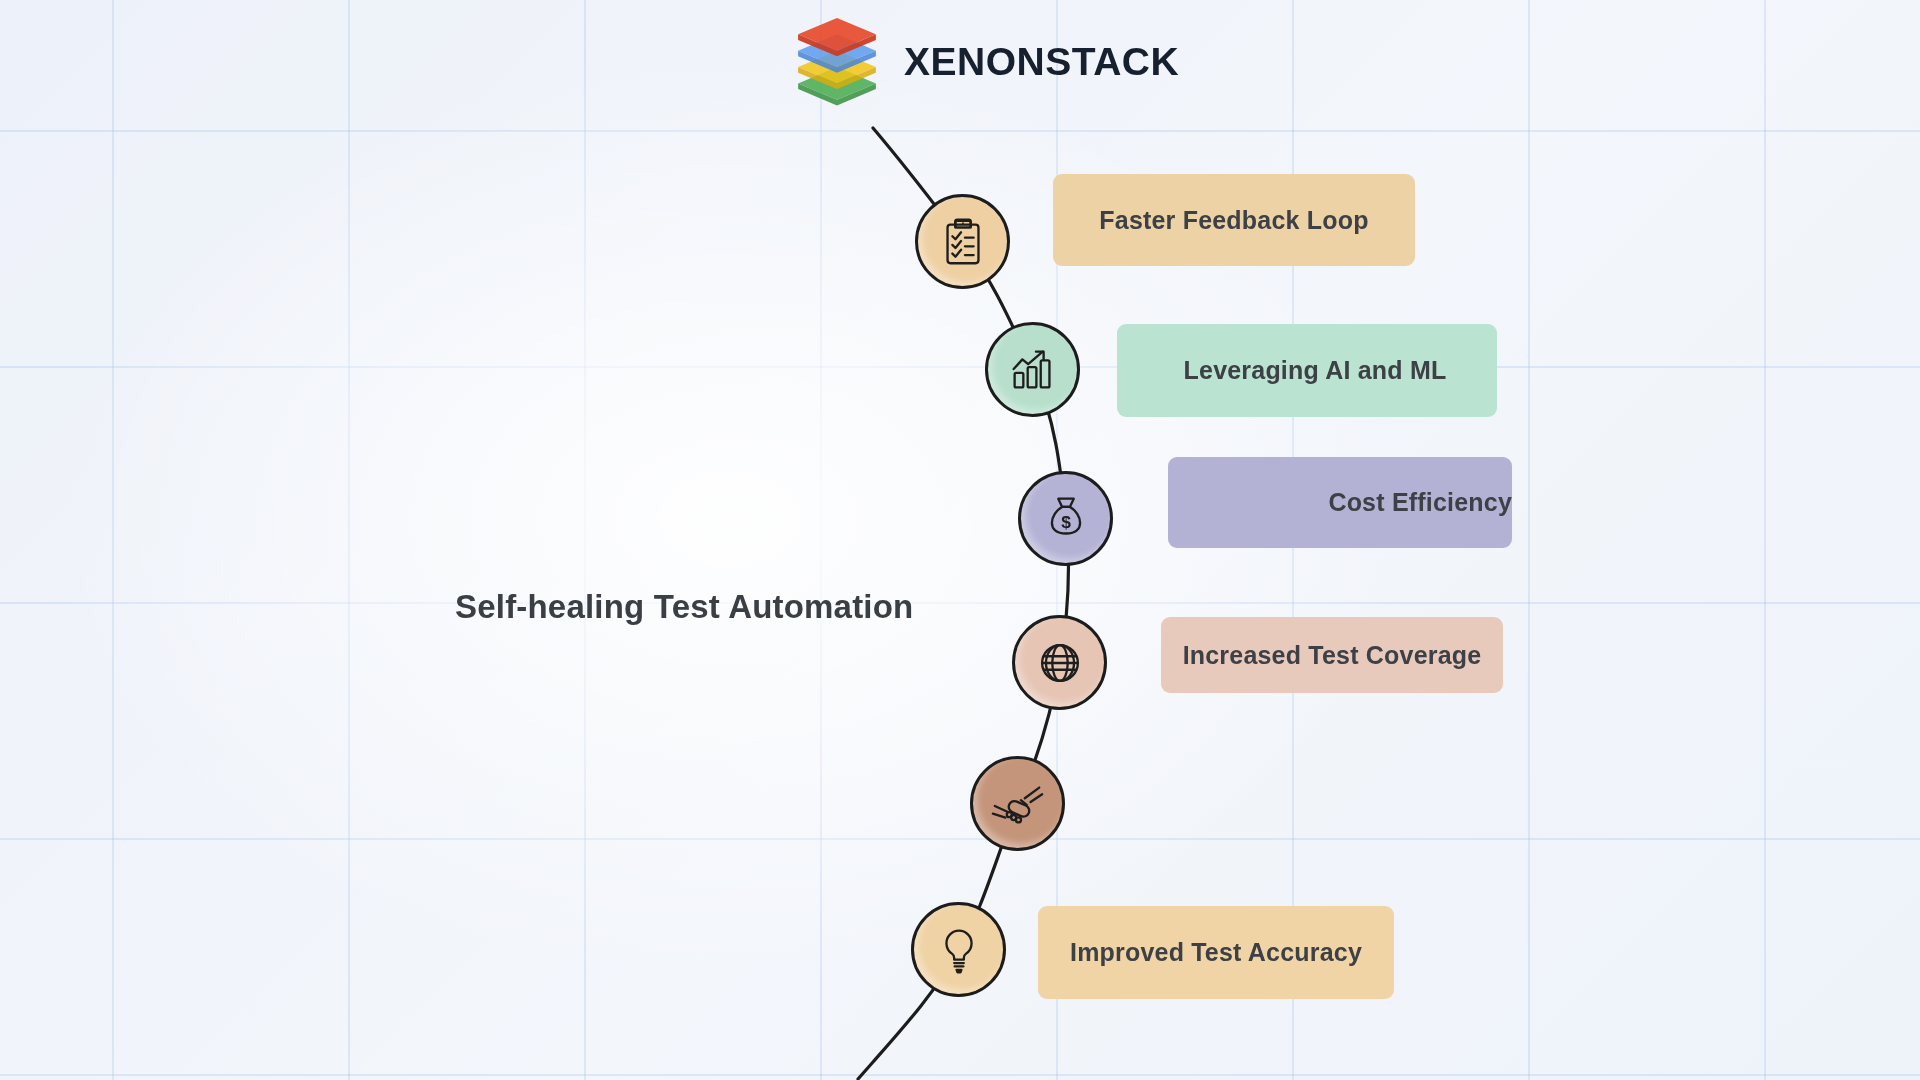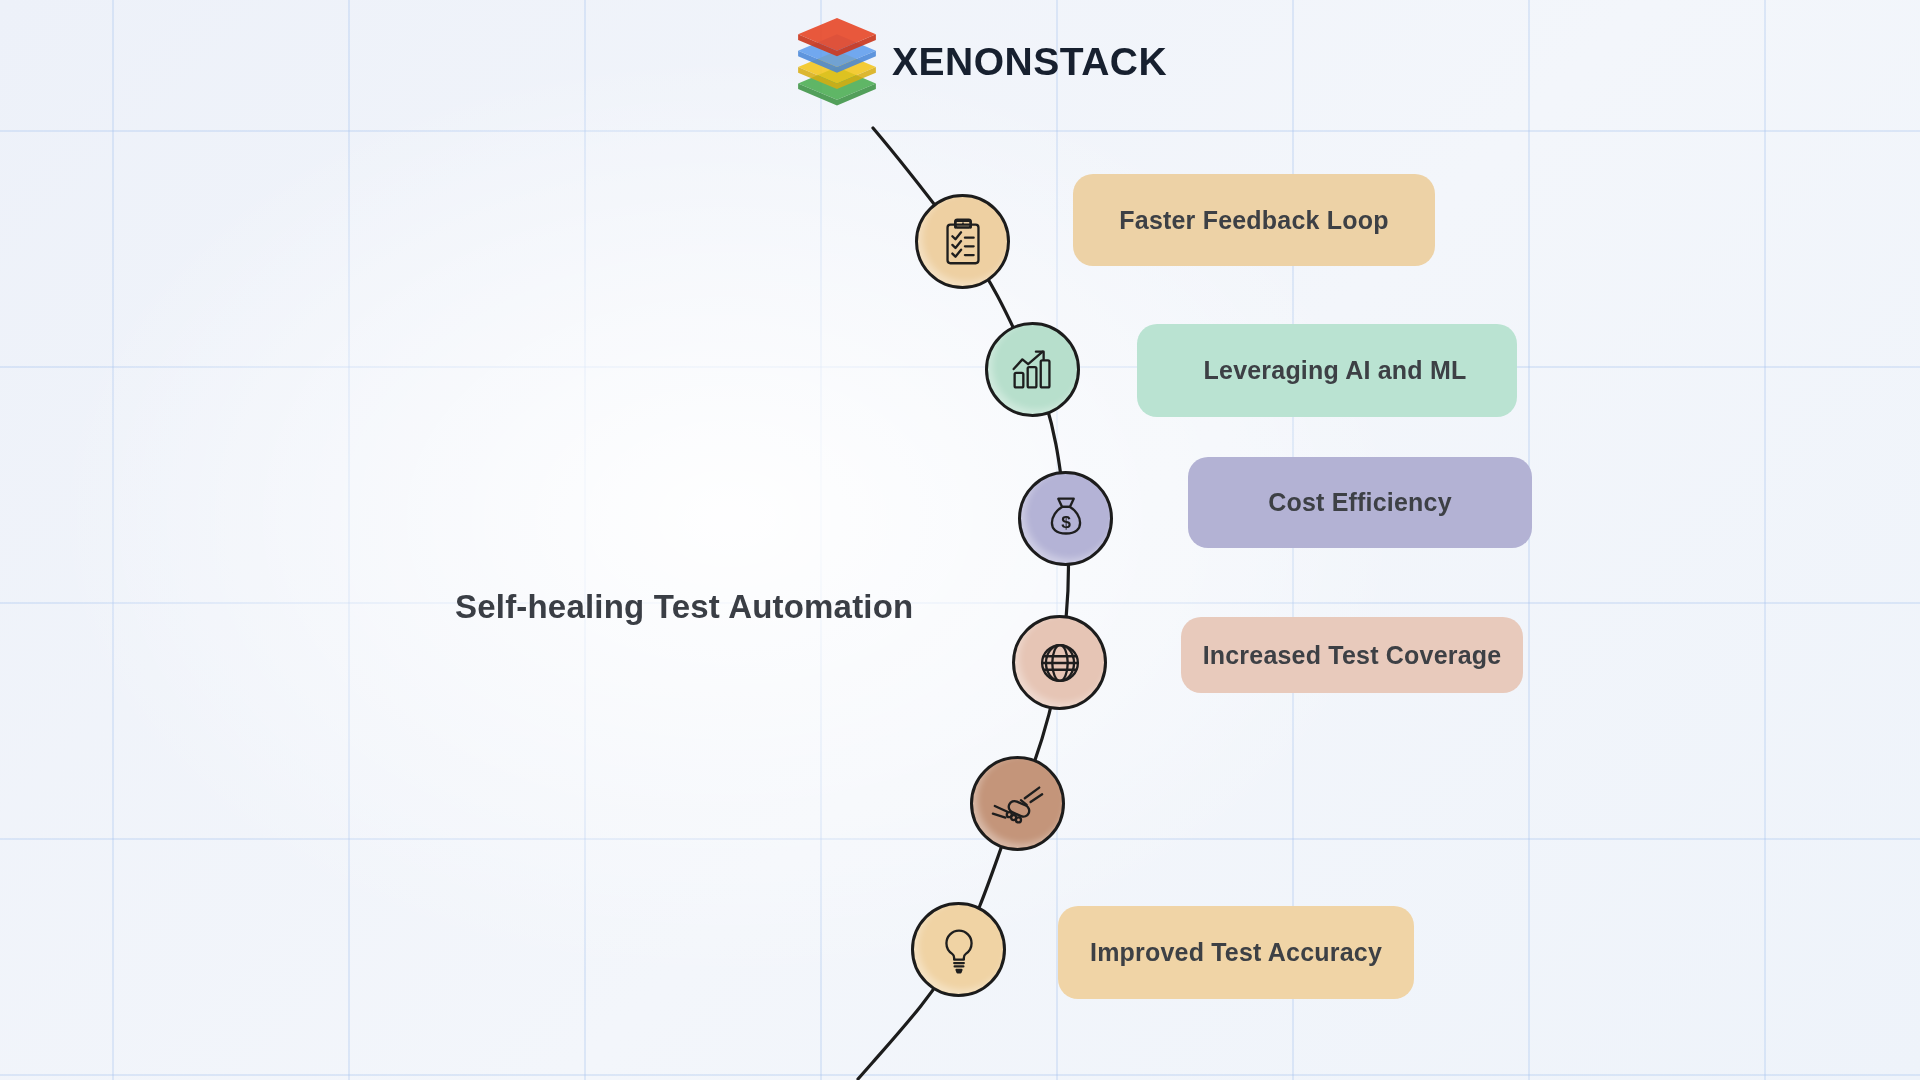--- a/index.html
+++ b/index.html
@@ -8,36 +8,36 @@
     position:relative;width:1920px;height:1080px;overflow:hidden;
     background-color:#f0f4fa;
     background-image:
       radial-gradient(ellipse 1050px 720px at 38% 48%, rgba(255,255,255,.95) 0%, rgba(255,255,255,0) 65%),
       linear-gradient(to right, rgba(168,196,238,.32) 2px, transparent 2px),
       linear-gradient(to bottom, rgba(168,196,238,.32) 2px, transparent 2px),
       linear-gradient(135deg,#edf1f9 0%,#f3f6fb 55%,#eef3fa 100%);
     background-size:auto,236px 236px,236px 236px,auto;
     background-position:0 0,112px 130px,112px 130px,0 0;
   }
-  .logo-row{position:absolute;left:796px;top:18px;display:flex;align-items:center;gap:14px;}
+  .logo-row{position:absolute;left:796px;top:18px;display:flex;align-items:center;gap:26px;}
   .logo-text{font-size:39px;font-weight:700;color:#17202f;letter-spacing:.5px;}
   .title{
     position:absolute;left:455px;top:588px;font-size:33px;font-weight:700;
     color:#3a3e45;letter-spacing:.2px;white-space:nowrap;
   }
   .flow-svg{position:absolute;left:0;top:0;pointer-events:none;}
   .node{
     position:absolute;width:95px;height:95px;border-radius:50%;
     border:3.5px solid #1c1c1c;box-sizing:border-box;
     display:flex;align-items:center;justify-content:center;
     box-shadow:inset 4px -4px 7px rgba(255,255,255,.35);
   }
   .pill{
-    position:absolute;border-radius:20px;
-    display:flex;align-items:center;justify-content:center;margin-left:20px;
+    position:absolute;border-radius:9px;
+    display:flex;align-items:center;justify-content:center;
   }
   .pill-label{font-size:25px;font-weight:700;color:#3d4045;letter-spacing:.2px;}
   .icon{stroke:#1e1e1e;fill:none;stroke-width:2.4;stroke-linecap:round;stroke-linejoin:round;}
 </style>
 </head>
 <body>
 
 <div class="stage">
 
   <svg class="flow-svg" width="1920" height="1080" viewBox="0 0 1920 1080">
@@ -102,21 +102,21 @@
     <span class="pill-label">Leveraging AI and ML</span>
   </div>
 
   <div class="node" style="left: 1018px; top: 471px; background-color: rgb(180, 179, 214);">
     <svg class="icon" width="58" height="58" viewBox="0 0 60 60">
       <path d="M22,9 h16 l-4,8.5 h-8 Z"></path>
       <path d="M26,17.5 C13.5,24.5 9,45 30,45 C51,45 46.5,24.5 34,17.5 Z"></path>
       <text x="30" y="39.5" text-anchor="middle" font-size="18" font-weight="700" fill="#1e1e1e" stroke="none" font-family="'Liberation Sans', sans-serif">$</text>
     </svg>
   </div>
-  <div class="pill" style="left: 1168px; top: 457px; width: 344px; height: 91px; background-color: rgb(179, 178, 212);">
+  <div class="pill" style="left: 1168px; top: 457px; width: 344px; height: 91px; background-color: rgb(179, 178, 212); justify-content: flex-end;">
     <span class="pill-label">Cost Efficiency</span>
   </div>
 
   <div class="node" style="left: 1012px; top: 615px; background-color: rgb(230, 197, 181);">
     <svg class="icon" width="58" height="58" viewBox="0 0 60 60">
       <circle cx="30" cy="30" r="18.5"></circle>
       <ellipse cx="30" cy="30" rx="8" ry="18.5"></ellipse>
       <ellipse cx="30" cy="30" rx="14.5" ry="18.5"></ellipse>
       <line x1="13.5" y1="23" x2="46.5" y2="23"></line>
       <line x1="11.5" y1="30" x2="48.5" y2="30"></line>

